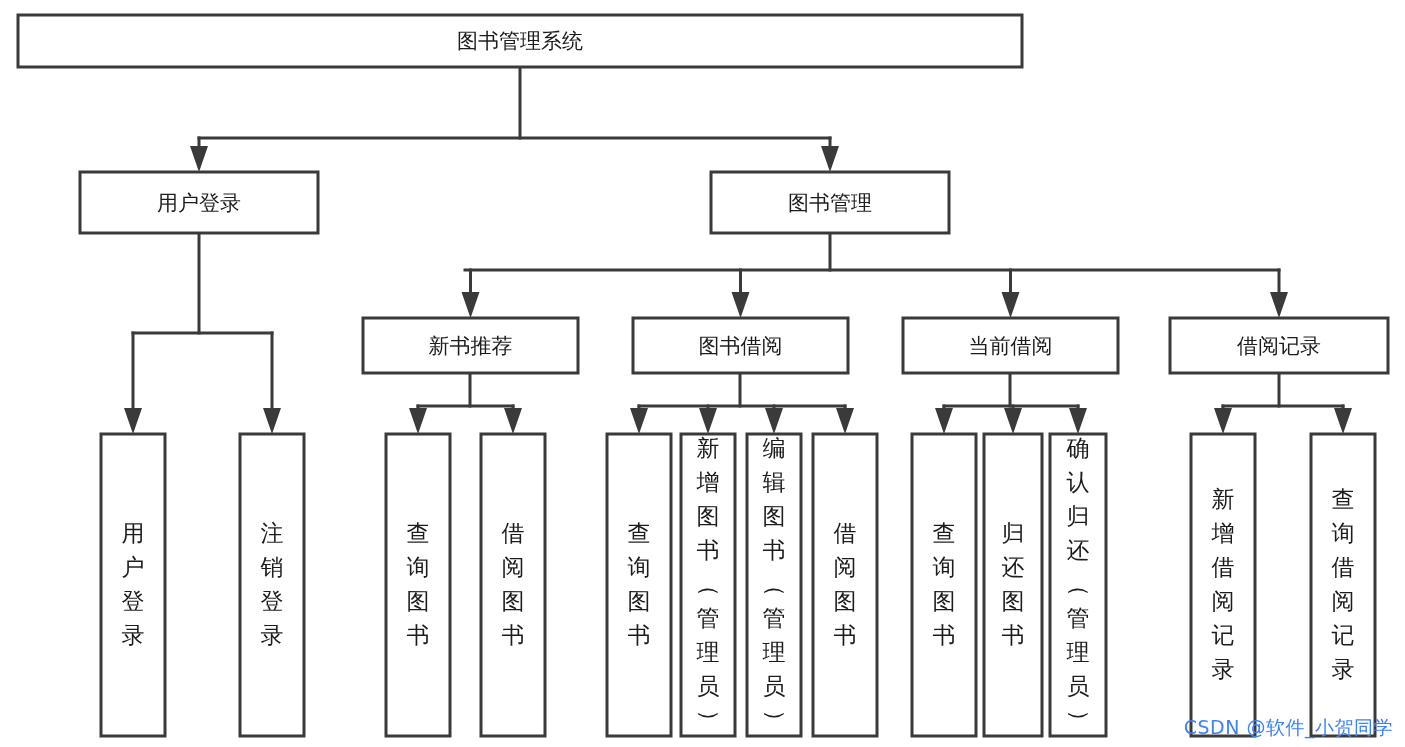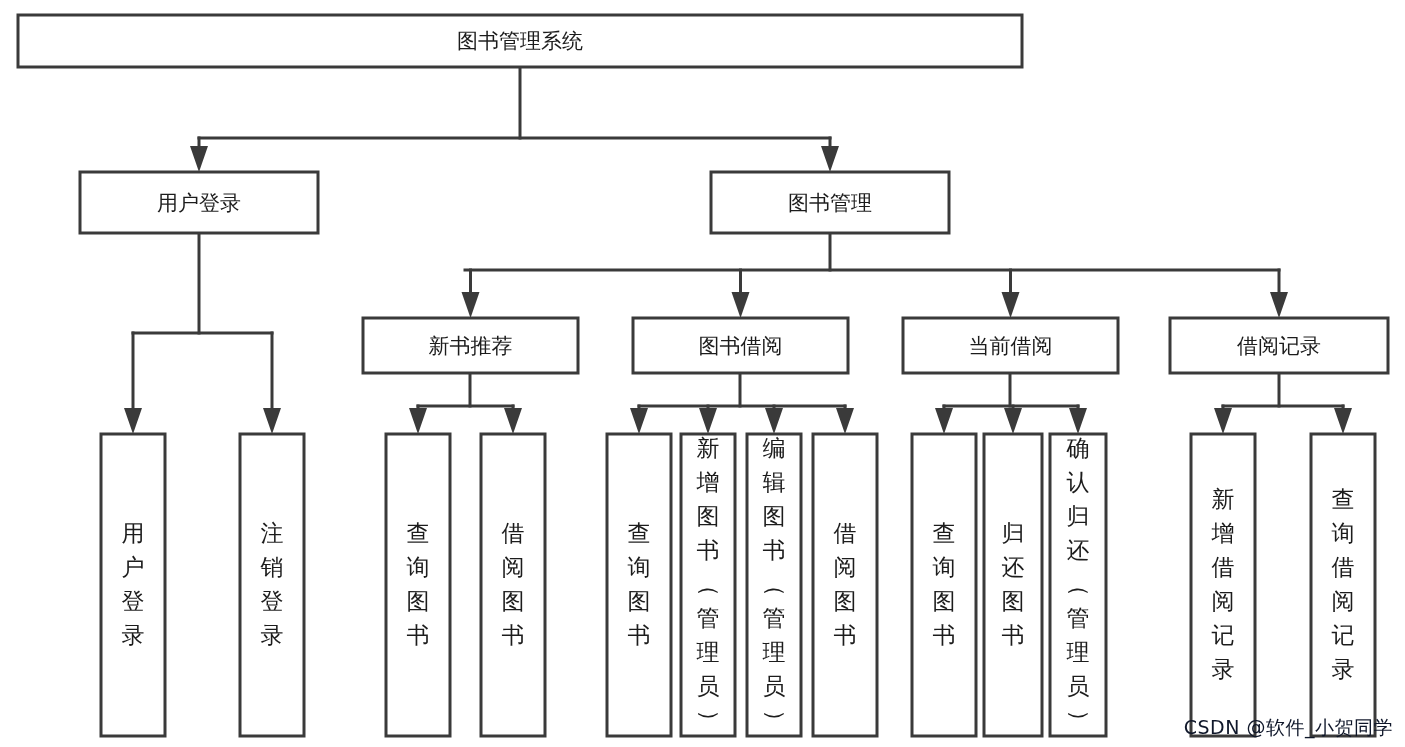--- a/index.html
+++ b/index.html
@@ -55,21 +55,21 @@
     fill: #1c1c1c;
     text-anchor: middle;
     dominant-baseline: middle;
   }
   .watermark {
     position: absolute;
     right: 12px;
     bottom: 6px;
     font-family: "DejaVu Sans", "Liberation Sans", sans-serif;
     font-size: 19px;
-    color: #0f172a;
+    color: #3b82f6;
     white-space: nowrap;
     letter-spacing: 0.5px;
     user-select: none;
   }
 </style>
 </head>
 <body>
 
 <div id="diagram-root">
   <svg id="tree-svg" viewBox="0 0 1405 747">

